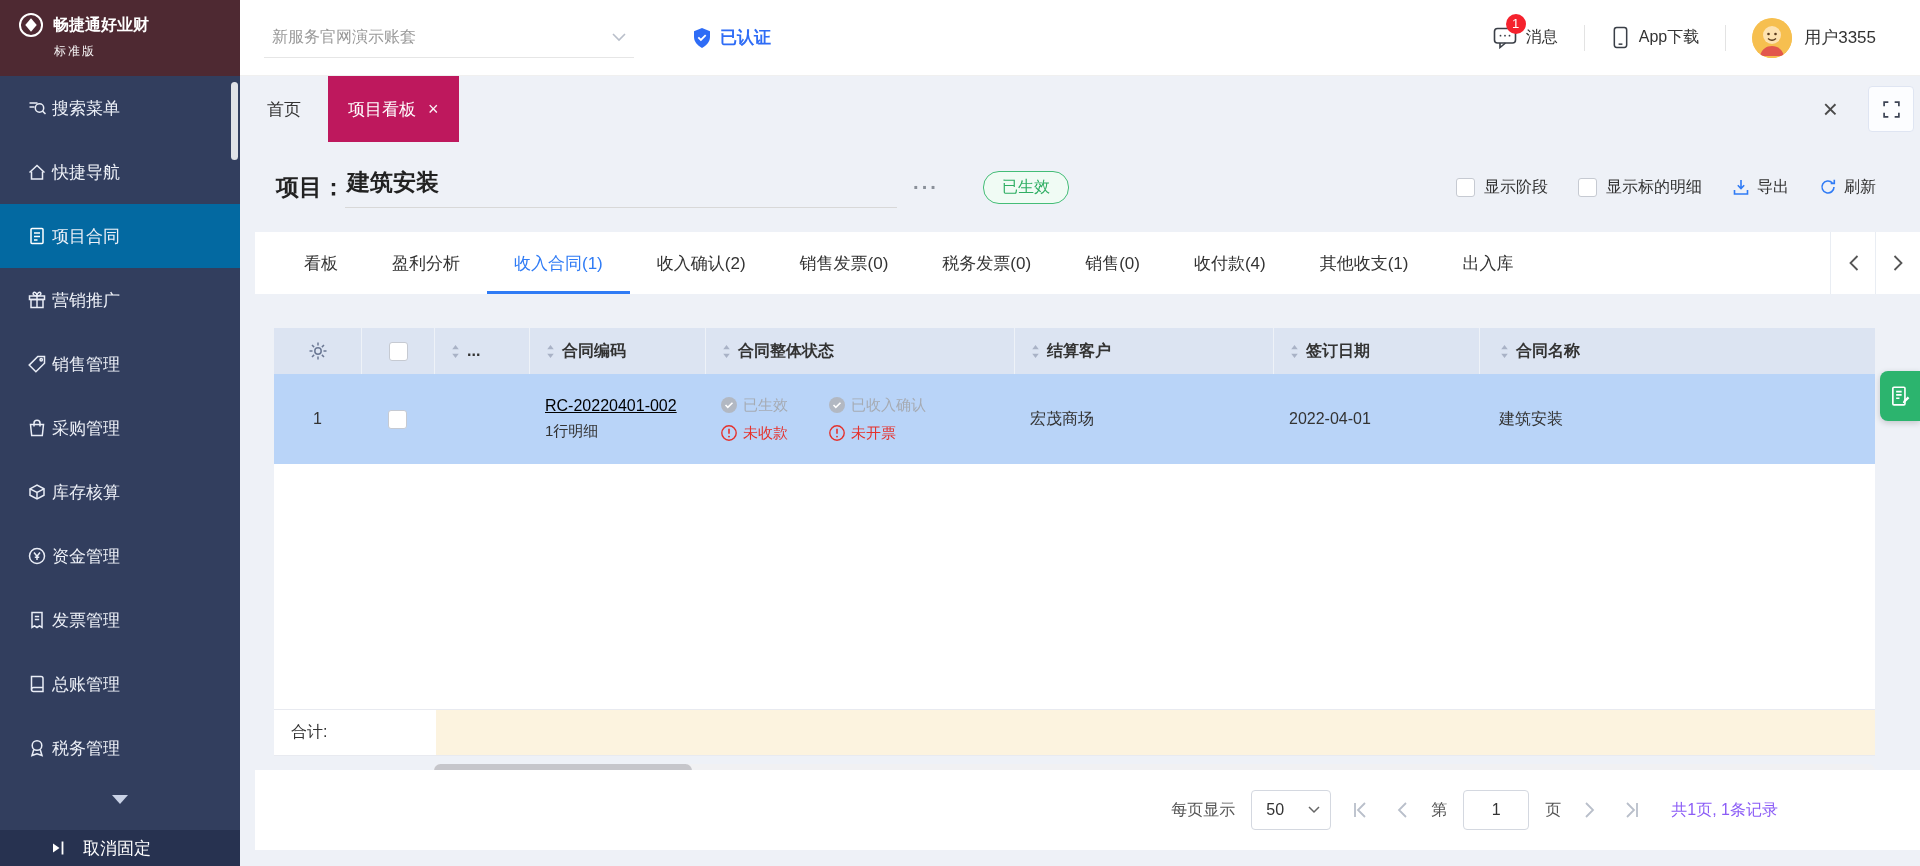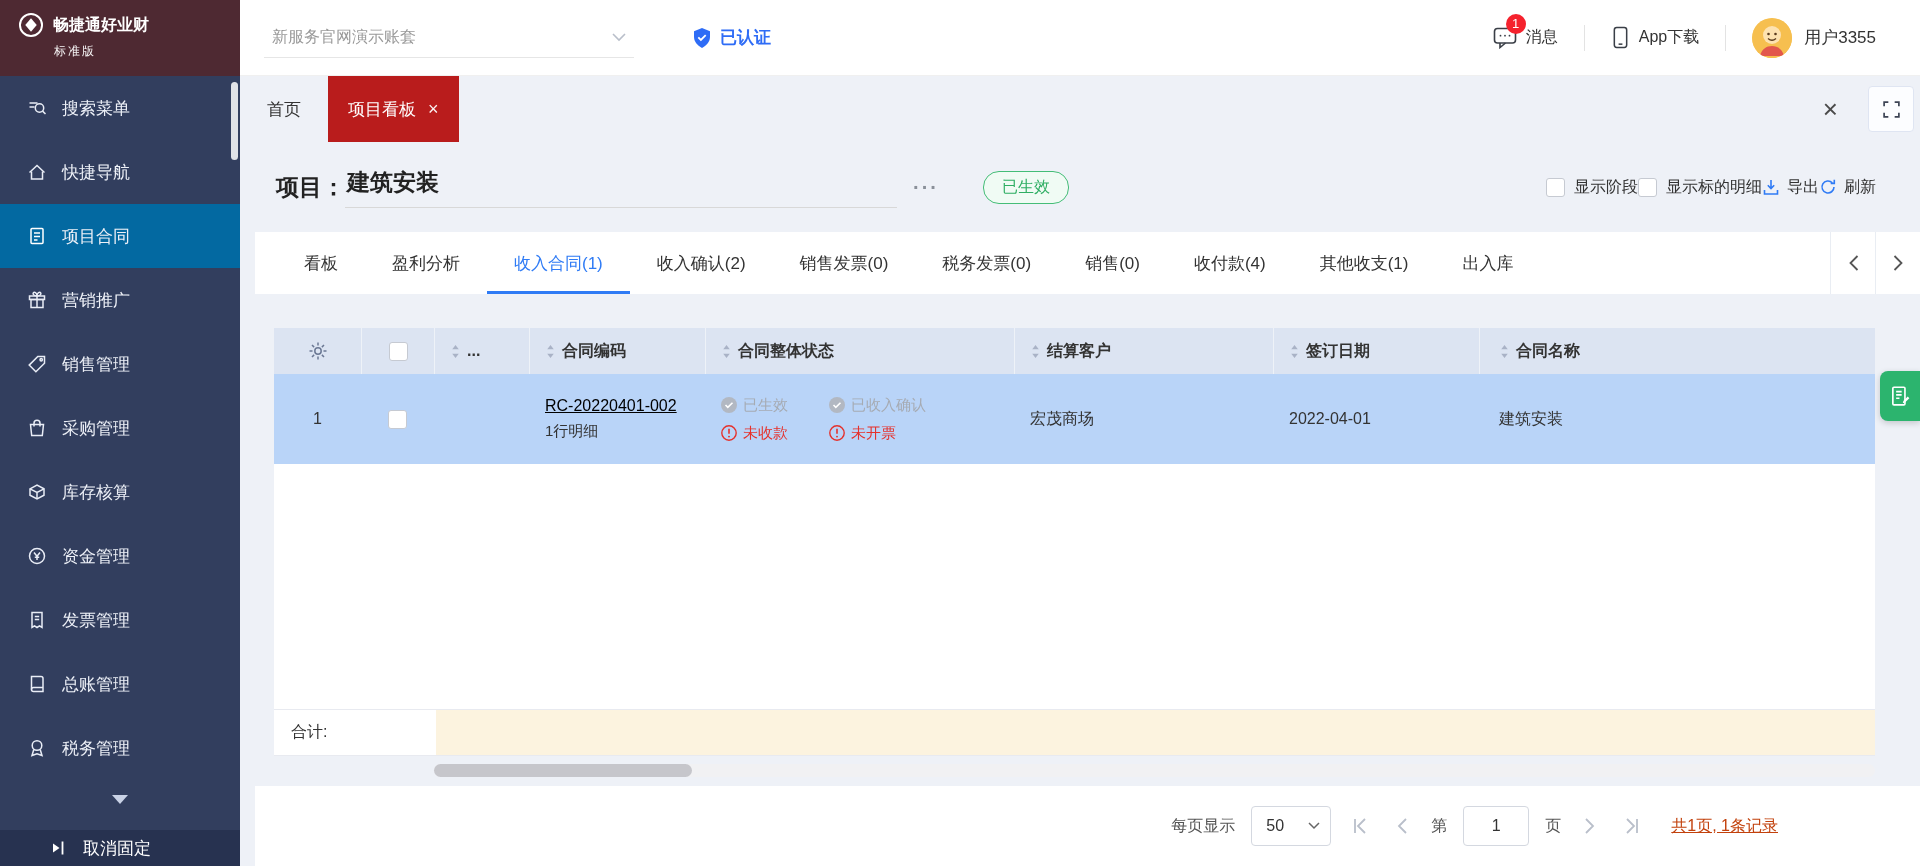--- a/index.html
+++ b/index.html
@@ -17,43 +17,43 @@
   .certified { display:flex; align-items:center; gap:8px; margin-left:58px; color:#2e6cf6; font-size:17px; font-weight:bold; cursor:pointer; }
   .tb-spacer { flex:1; }
   .tb-item { display:flex; align-items:center; gap:9px; font-size:16px; color:#333; cursor:pointer; position:relative; white-space:nowrap; }
   .msg-badge { position:absolute; top:-13px; left:13px; background:#f5222d; color:#fff; min-width:20px; height:20px; border-radius:10px; font-size:13px; display:flex; align-items:center; justify-content:center; padding:0 5px; }
   .tb-divider { width:1px; height:26px; background:#e3e3e3; margin:0 26px; }
   .avatar { width:40px; height:40px; border-radius:50%; background:radial-gradient(circle at 35% 30%, #ffe3a3, #f5b942 72%); margin-right:12px; overflow:hidden; flex:none; }
   .username { font-size:17px; color:#333; }
 
   
   .sidebar { position:absolute; top:76px; left:0; width:240px; bottom:0; background:#323e5e; z-index:20; }
-  .side-item { height:64px; display:flex; align-items:center; gap:15px; padding-left:27px; color:#eef1f8; font-size:17px; cursor:pointer; white-space:nowrap; }
+  .side-item { height:64px; display:flex; align-items:center; gap:5px; padding-left:27px; color:#eef1f8; font-size:17px; cursor:pointer; white-space:nowrap; }
   .side-item.active { background:#0369a1; }
   .s-ic { width:20px; height:20px; flex:none; }
   .side-scroll-thumb { position:absolute; top:6px; right:2px; width:7px; height:78px; border-radius:4px; background:rgba(255,255,255,.85); }
   .side-down { position:absolute; bottom:62px; left:50%; transform:translateX(-50%); width:0; height:0; border-left:8px solid transparent; border-right:8px solid transparent; border-top:9px solid #c9d2e6; }
   .unpin { position:absolute; bottom:0; left:0; width:240px; height:36px; background:#273250; display:flex; align-items:center; gap:13px; padding-left:50px; color:#fff; font-size:17px; cursor:pointer; }
 
   
   .main { position:absolute; top:76px; left:240px; right:0; bottom:0; }
 
   .tabstrip { height:66px; display:flex; align-items:stretch; position:relative; }
   .tab-home { display:flex; align-items:center; padding:0 27px; font-size:17px; color:#333; cursor:pointer; }
-  .tab-active { display:flex; align-items:center; gap:12px; padding:0 20px; background:#b91c1c; color:#fff; font-size:17px; cursor:pointer; }
+  .tab-active { display:flex; align-items:center; gap:12px; padding:0 20px; background:#be185d; color:#fff; font-size:17px; cursor:pointer; }
   .tab-x { font-size:18px; opacity:.95; cursor:pointer; }
   .strip-close { position:absolute; right:82px; top:50%; transform:translateY(-50%); font-size:26px; color:#4a4a4a; cursor:pointer; line-height:1; }
   .strip-expand { position:absolute; right:6px; top:10px; width:46px; height:46px; background:#fcfdff; border:1px solid #dfe5f2; border-radius:4px; display:flex; align-items:center; justify-content:center; cursor:pointer; }
 
   .page-header { height:90px; display:flex; align-items:center; padding:0 44px 0 36px; }
   .ph-title { font-size:23px; font-weight:bold; color:#222; white-space:nowrap; }
   .ph-value-wrap { width:552px; border-bottom:1px solid #d8d8d8; padding:0 2px 9px 2px; font-size:23px; font-weight:bold; color:#222; white-space:nowrap; }
   .ph-more { margin-left:16px; color:#8a9099; font-size:20px; font-weight:bold; letter-spacing:2px; cursor:pointer; }
   .ph-badge { margin-left:44px; padding:5px 18px; border:1px solid #44bd77; color:#2fae63; background:#f0fbf4; border-radius:16px; font-size:16px; white-space:nowrap; }
-  .ph-right { margin-left:auto; display:flex; align-items:center; }
+  .ph-right { margin-left:auto; display:flex; align-items:center; gap:30px; }
   .check-group { display:flex; align-items:center; gap:9px; font-size:16px; color:#333; cursor:pointer; white-space:nowrap; }
   .cb { width:19px; height:19px; background:#fff; border:1px solid #c6cad2; border-radius:3px; flex:none; }
   .ph-action { display:flex; align-items:center; gap:7px; font-size:16px; color:#333; cursor:pointer; white-space:nowrap; }
 
   .content-tabs { margin-left:15px; height:62px; background:#fff; display:flex; align-items:stretch; position:relative; overflow:hidden; padding-left:22px; }
   .ct { display:flex; align-items:center; padding:0 27px; font-size:17px; color:#333; cursor:pointer; white-space:nowrap; }
   .ct.active { color:#2f7bf5; box-shadow:inset 0 -3px 0 #2f7bf5; }
   .ct-arrows { position:absolute; right:0; top:0; bottom:0; display:flex; }
   .ct-arrow { width:45px; border-left:1px solid #e9edf3; background:#fff; display:flex; align-items:center; justify-content:center; cursor:pointer; }
 
@@ -87,25 +87,25 @@
   .tf-label { width:162px; flex:none; background:#fff; display:flex; align-items:center; padding-left:17px; font-size:16px; color:#333; }
   .tf-rest { flex:1; background:#fcf3df; }
 
   .hscroll { position:relative; margin:8px 44px 0 34px; width:1601px; height:13px; }
   .hscroll .track { position:absolute; left:160px; right:0; top:0; height:13px; background:#f1f1f3; border-radius:7px; }
   .hscroll .thumb { position:absolute; left:160px; width:258px; top:0; height:13px; background:#c6c6cb; border-radius:7px; cursor:pointer; }
 
   .side-toggle { position:absolute; right:0; top:295px; width:40px; height:50px; background:#2cb46e; border-radius:8px 0 0 8px; display:flex; align-items:center; justify-content:center; cursor:pointer; box-shadow:0 2px 6px rgba(0,0,0,.18); z-index:10; }
 
   
-  .pagination { position:absolute; left:15px; right:0; bottom:0; height:80px; background:#fff; display:flex; align-items:center; justify-content:flex-end; gap:16px; padding-right:142px; font-size:16px; color:#555; }
+  .pagination { position:absolute; left:15px; right:0; bottom:16px; height:80px; background:#fff; display:flex; align-items:center; justify-content:flex-end; gap:16px; padding-right:142px; font-size:16px; color:#555; }
   .pp-select { width:80px; height:40px; border:1px solid #d4d8e0; border-radius:4px; background:#fff; display:flex; align-items:center; justify-content:space-between; padding:0 10px 0 14px; color:#333; cursor:pointer; }
   .pg-icon { width:26px; height:26px; display:flex; align-items:center; justify-content:center; cursor:pointer; }
   .pg-input { width:66px; height:40px; border:1px solid #d4d8e0; border-radius:4px; text-align:center; font-size:16px; color:#333; background:#fff; font-family:inherit; }
-  .pg-summary { color:#c2410c; margin-left:10px; white-space:nowrap;text-decoration:underline; }
+  .pg-summary { color:#8b5cf6; margin-left:10px; white-space:nowrap; }
 </style>
 </head>
 <body>
 
 <header class="topbar">
   <div class="logo-block">
     <div class="logo-row">
       <span>
         <svg width="26" height="26" viewBox="0 0 24 24">
             <circle cx="12" cy="12" r="10.2" fill="none" stroke="#fff" stroke-width="1.8"></circle>

